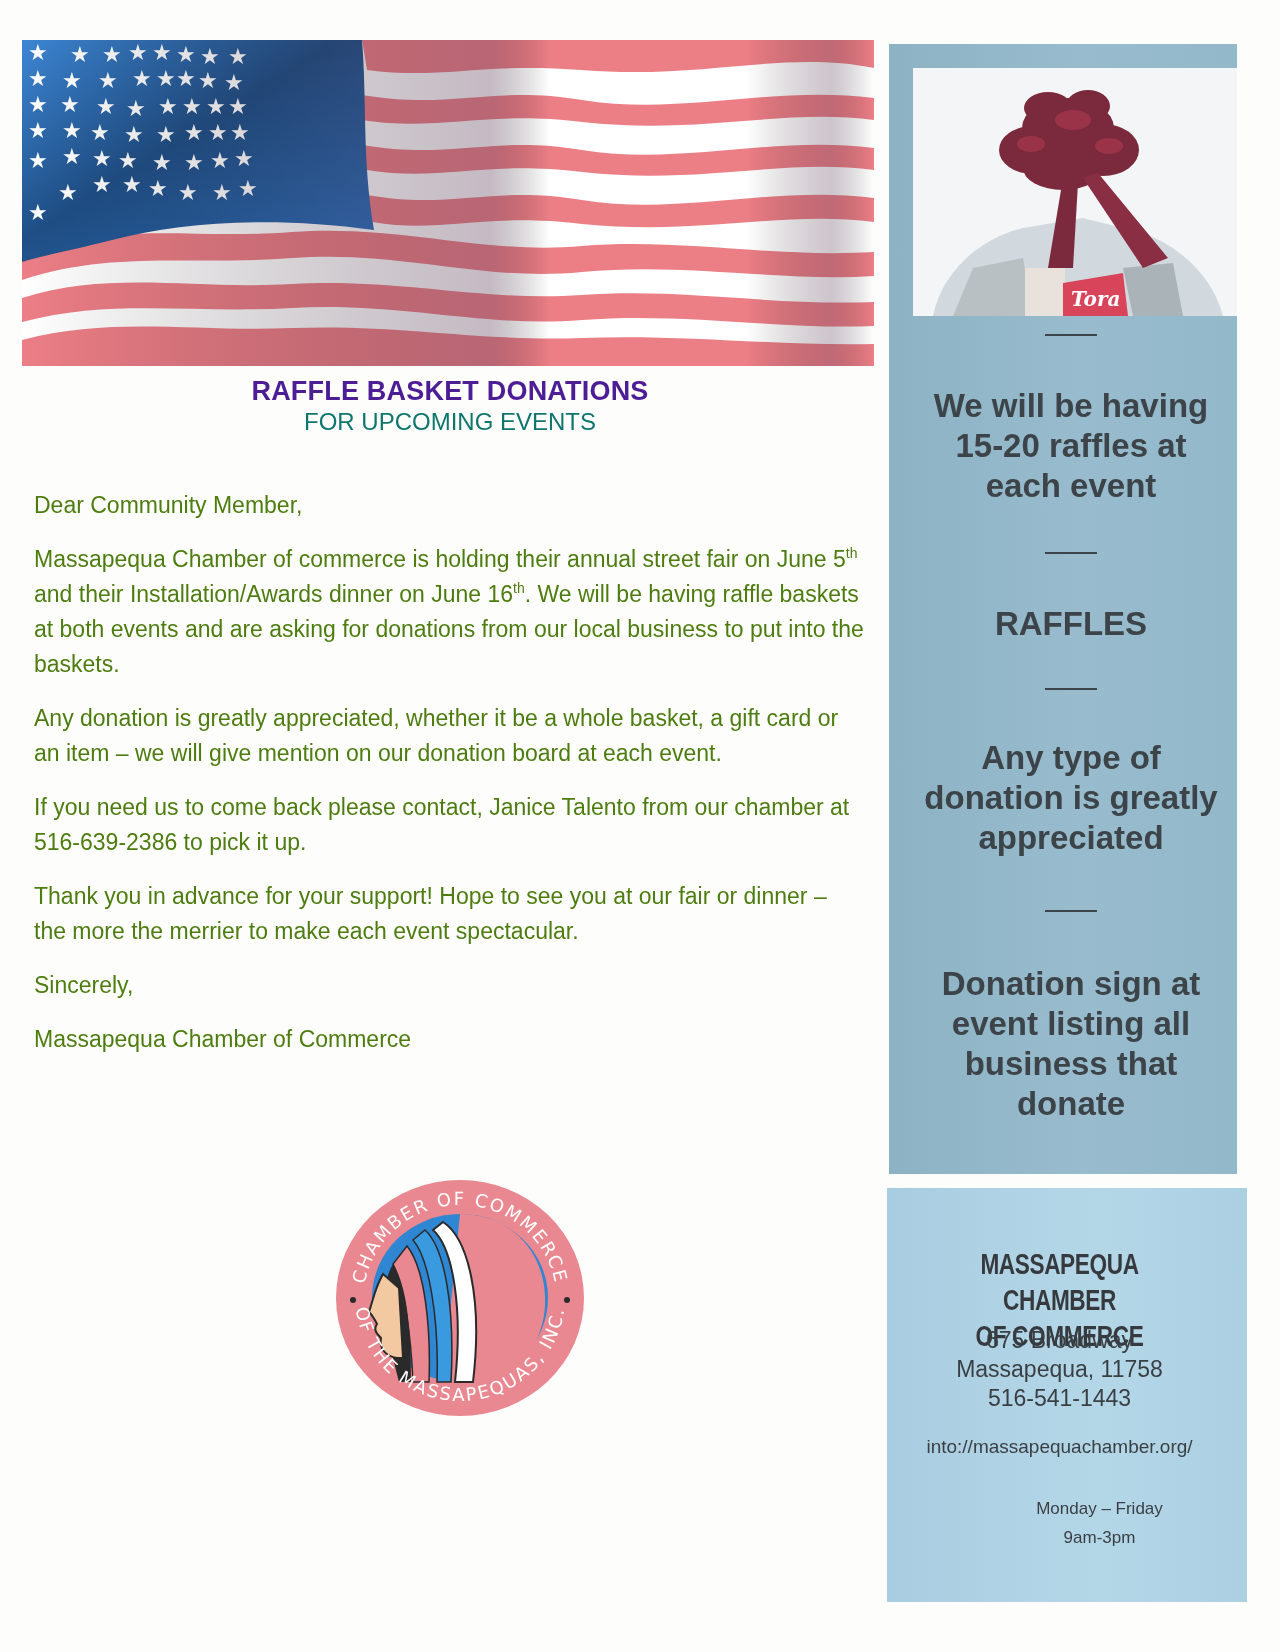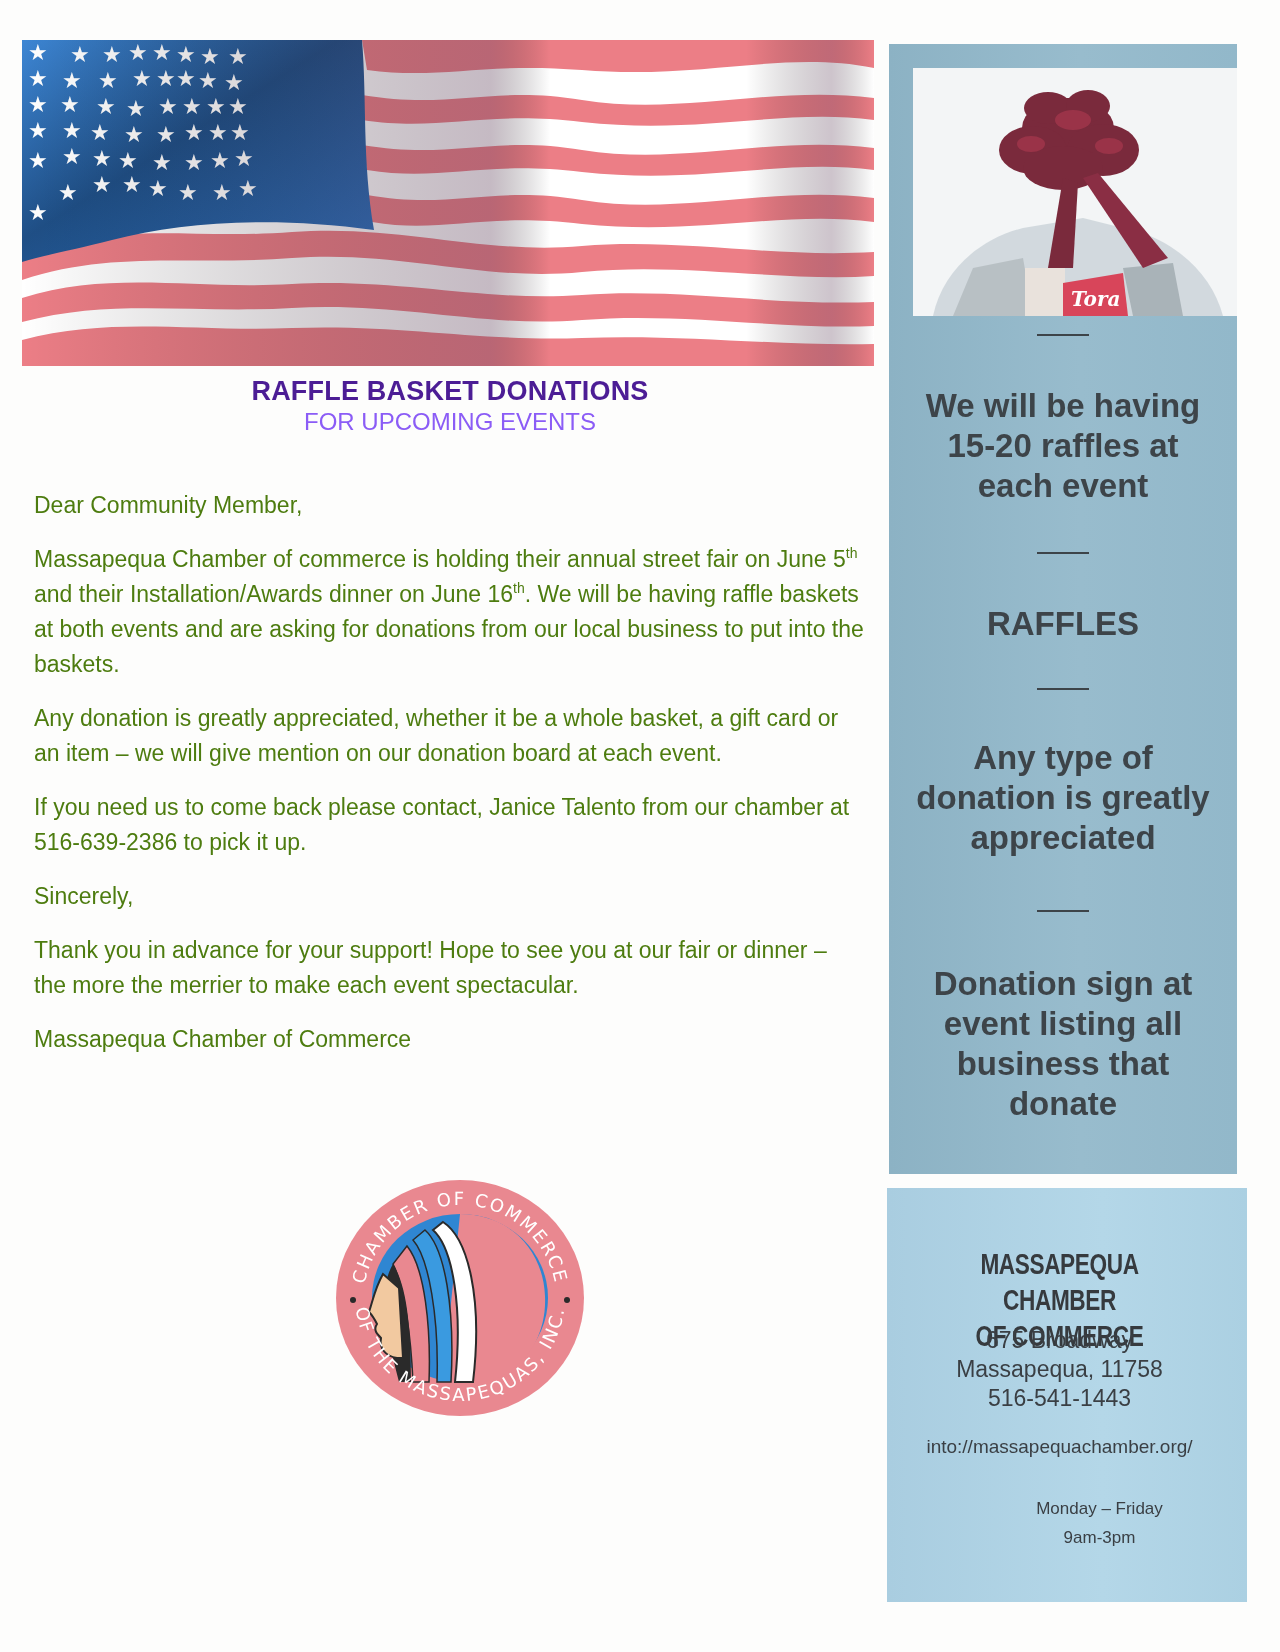--- a/index.html
+++ b/index.html
@@ -14,21 +14,21 @@
       overflow: hidden;
     }
     .flag svg { width: 100%; height: 100%; display: block; }
 
     .title {
       position: absolute; left: 160px; width: 580px; top: 376px; text-align: center;
       font-size: 27px; font-weight: bold; color: #4c1d95; letter-spacing: 0.2px;
     }
     .subtitle {
       position: absolute; left: 160px; width: 580px; top: 408px; text-align: center;
-      font-size: 24px; color: #8b5cf6;
+      font-size: 24px; color: #0f766e;
     }
 
     .letter {
       position: absolute; left: 34px; top: 488px; width: 830px;
       font-size: 23px; line-height: 35px; color: #4d7c0f;
     }
     .letter p { margin: 0 0 19px 0; }
     .letter sup { font-size: 14px; line-height: 0; vertical-align: super; }
 
     .seal {
@@ -41,21 +41,21 @@
       background: #8fb4c6;
       background: linear-gradient(90deg, #8cb2c4 0%, #98bccd 55%, #92b8ca 100%);
       font-weight: bold;
     }
     .basket {
       position: absolute; left: 24px; top: 24px; width: 324px; height: 248px;
       background: #f4f6f7; overflow: hidden;
     }
     .basket svg { width: 100%; height: 100%; display: block; }
     .side-content {
-      position: absolute; left: 0; top: 290px; width: 348px; text-align: center;
+      position: absolute; left: 8px; top: 290px; width: 348px; text-align: center;
       color: #3d4449;
     }
     .rule {
       width: 52px; height: 2px; background: #3d4449; margin: 0 auto;
     }
     .side-text {
       font-size: 33px; line-height: 40px; margin: 0 auto; width: 300px;
     }
 
     .contact {
@@ -169,22 +169,22 @@
 </div>
 
 <div class="title">RAFFLE BASKET DONATIONS</div>
 <div class="subtitle">FOR UPCOMING EVENTS</div>
 
 <div class="letter">
   <p>Dear Community Member,</p>
   <p><span>Massapequa Chamber of commerce is holding their annual street fair on June 5</span><sup>th</sup><span> and their Installation/Awards dinner on June 16</span><sup>th</sup><span>.   We will be having raffle baskets at both events and are asking for donations from our local business to put into the baskets.</span></p>
   <p>Any donation is greatly appreciated, whether it be a whole basket, a gift card or an item – we will give mention on our donation board at each event.</p>
   <p>If you need us to come back please contact, Janice Talento from our chamber at 516-639-2386 to pick it up.</p>
+  <p>Thank you in advance for your support!   Hope to see you at our fair or dinner – the more the merrier to make each event spectacular.</p>
   <p>Sincerely,</p>
-  <p>Thank you in advance for your support!   Hope to see you at our fair or dinner – the more the merrier to make each event spectacular.</p>
   <p>Massapequa Chamber of Commerce</p>
 </div>
 
 <div class="seal">
   <svg viewBox="0 0 254 240">
     <defs>
       <path id="arcTop" d="M30,124 A97,97 0 0 1 224,124"></path>
       <path id="arcBot" d="M22,118 A105,105 0 0 0 232,118"></path>
     </defs>
     <ellipse cx="127" cy="120" rx="124" ry="118" fill="#e98890"></ellipse>

